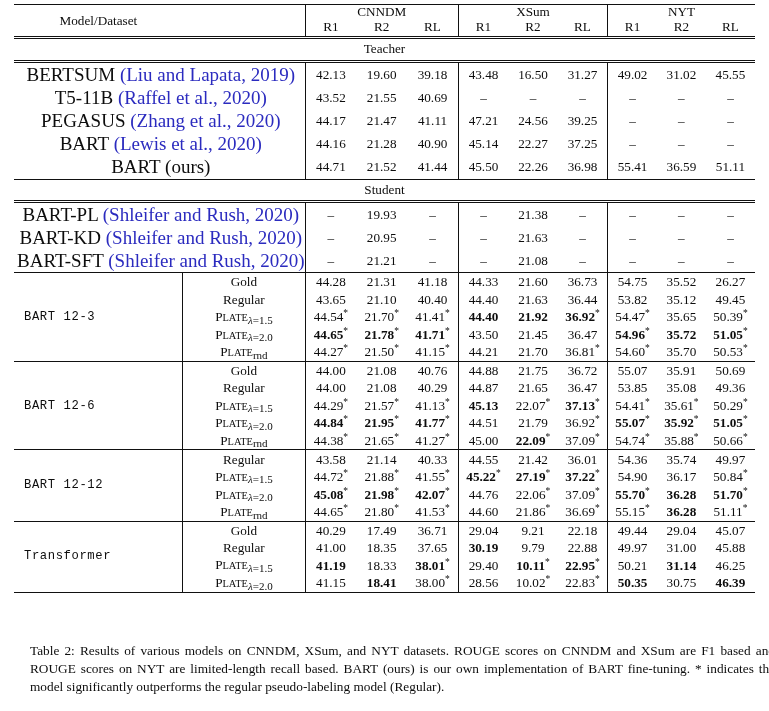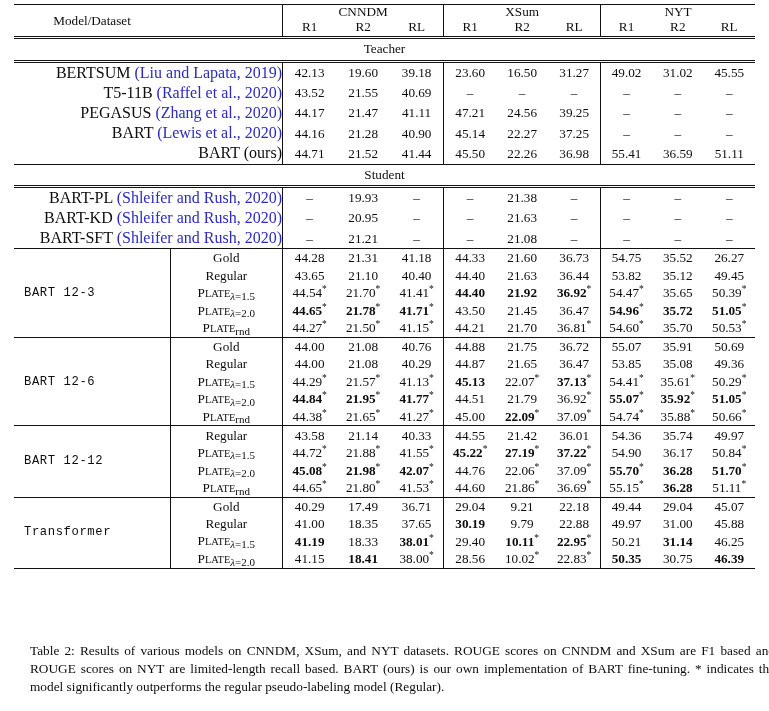--- a/index.html
+++ b/index.html
@@ -61,24 +61,24 @@
 
   
   .band td {
     text-align: center;
     padding: 3px 0 4px 0 !important;
     font-size: 13.2px;
   }
 
   
   td.name {
-    text-align: right;
+    text-align: center;
     padding: 2.1px 0 2.1px 3px !important;
     white-space: nowrap;
-    font-size: 16px;
+    font-size: 19px;
   }
   td.num {
     text-align: center;
     padding: 2.1px 0 !important;
     font-size: 13.2px;
     white-space: nowrap;
   }
   td.variant {
     text-align: center;
     padding: 2.1px 0 !important;
@@ -162,21 +162,21 @@
           <td class="sub">RL</td>
         </tr>
         <tr class="band hline-double">
           <td colspan="11">Teacher</td>
         </tr>
         <tr class="hline-double">
           <td colspan="2" class="name"><span>BERTSUM</span> <span class="cite">(Liu and Lapata, 2019)</span></td>
           <td class="num vr-left">42.13</td>
           <td class="num">19.60</td>
           <td class="num">39.18</td>
-          <td class="num vr-left">23.60</td>
+          <td class="num vr-left">43.48</td>
           <td class="num">16.50</td>
           <td class="num">31.27</td>
           <td class="num vr-left">49.02</td>
           <td class="num">31.02</td>
           <td class="num">45.55</td>
         </tr>
         <tr class="">
           <td colspan="2" class="name"><span>T5-11B</span> <span class="cite">(Raffel et al., 2020)</span></td>
           <td class="num vr-left">43.52</td>
           <td class="num">21.55</td>

